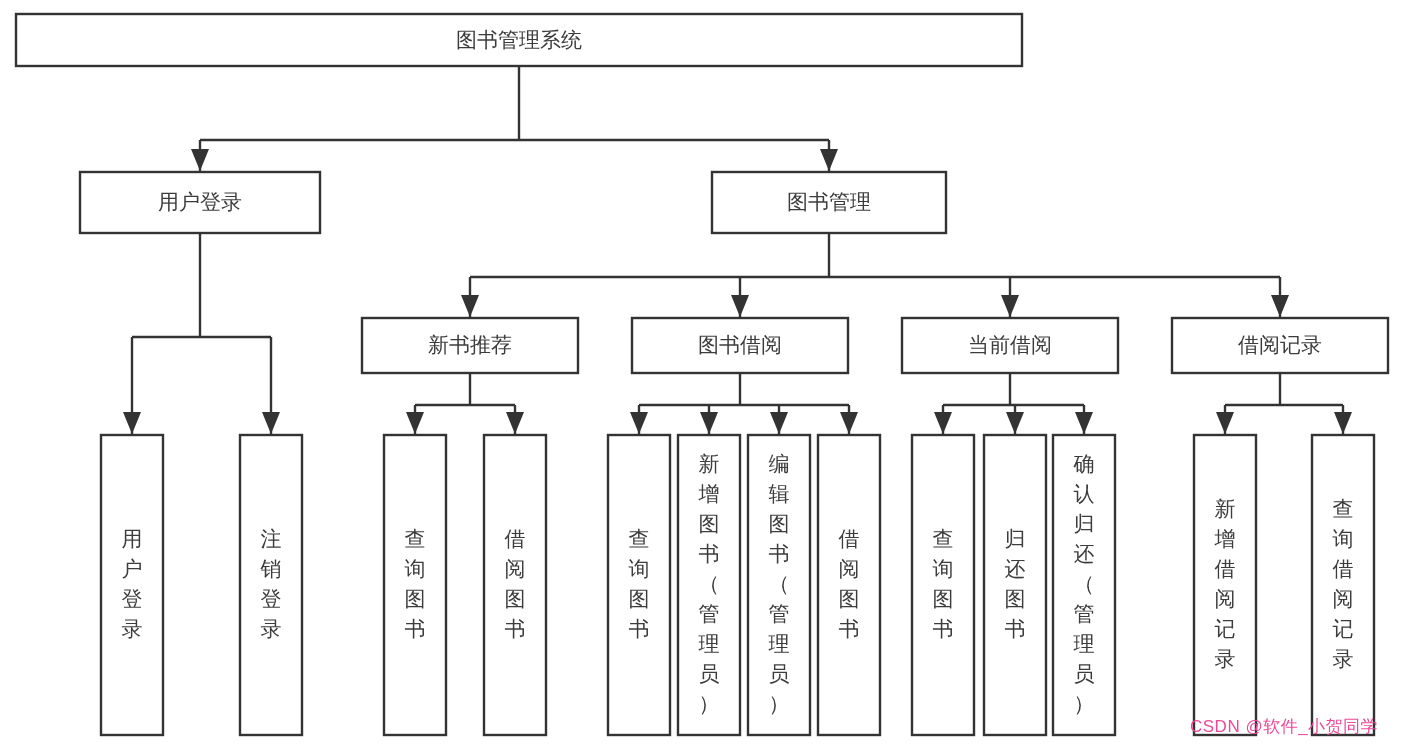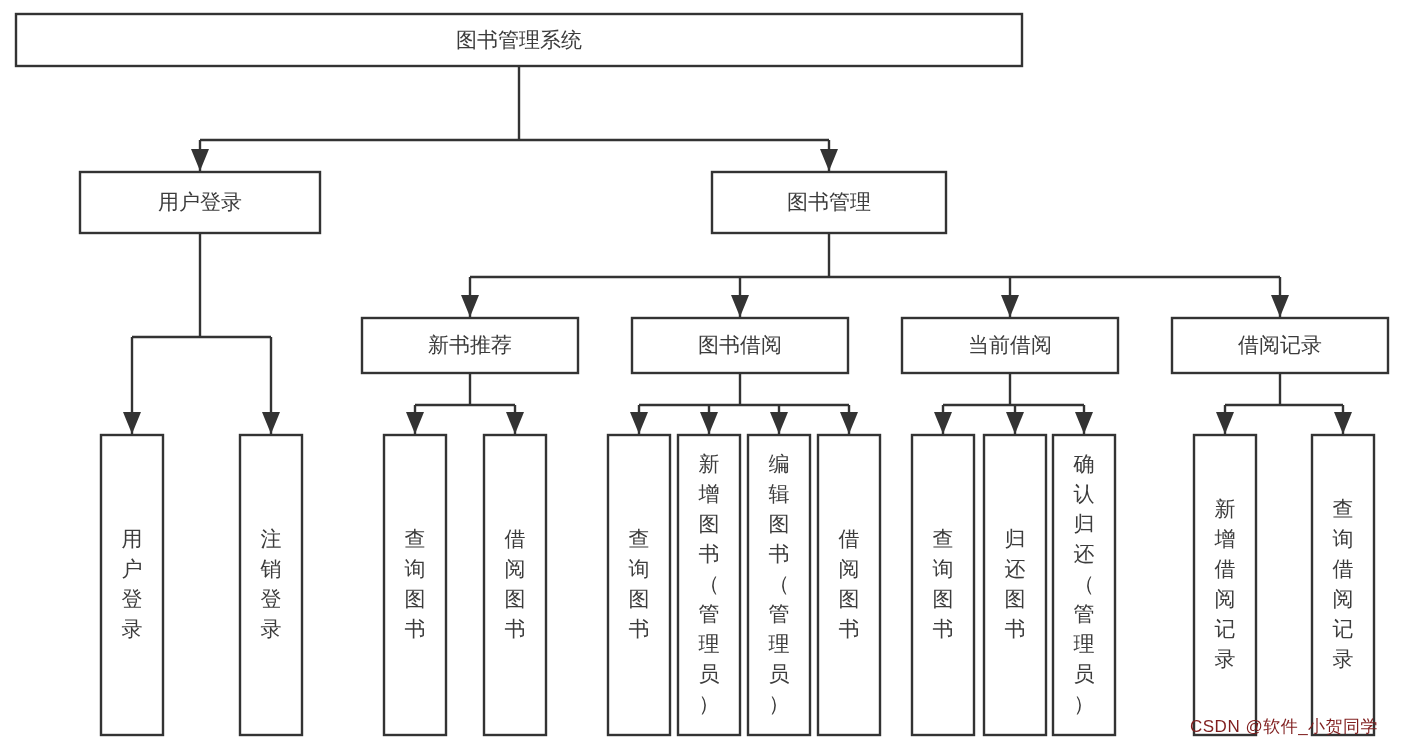--- a/index.html
+++ b/index.html
@@ -51,21 +51,21 @@
   .node-label-vertical {
     font-family: "Liberation Sans", "DejaVu Sans", sans-serif;
     font-size: 21px;
     fill: #3c3c3c;
     text-anchor: middle;
   }
   .watermark-text {
     position: absolute;
     font-family: "Liberation Sans", "DejaVu Sans", sans-serif;
     font-size: 17px;
-    color: #7f1d1d;
+    color: #ec4899;
     white-space: nowrap;
     letter-spacing: 0.5px;
     pointer-events: none;
   }
 </style>
 </head>
 <body>
 
 <div id="diagram-root">
 

